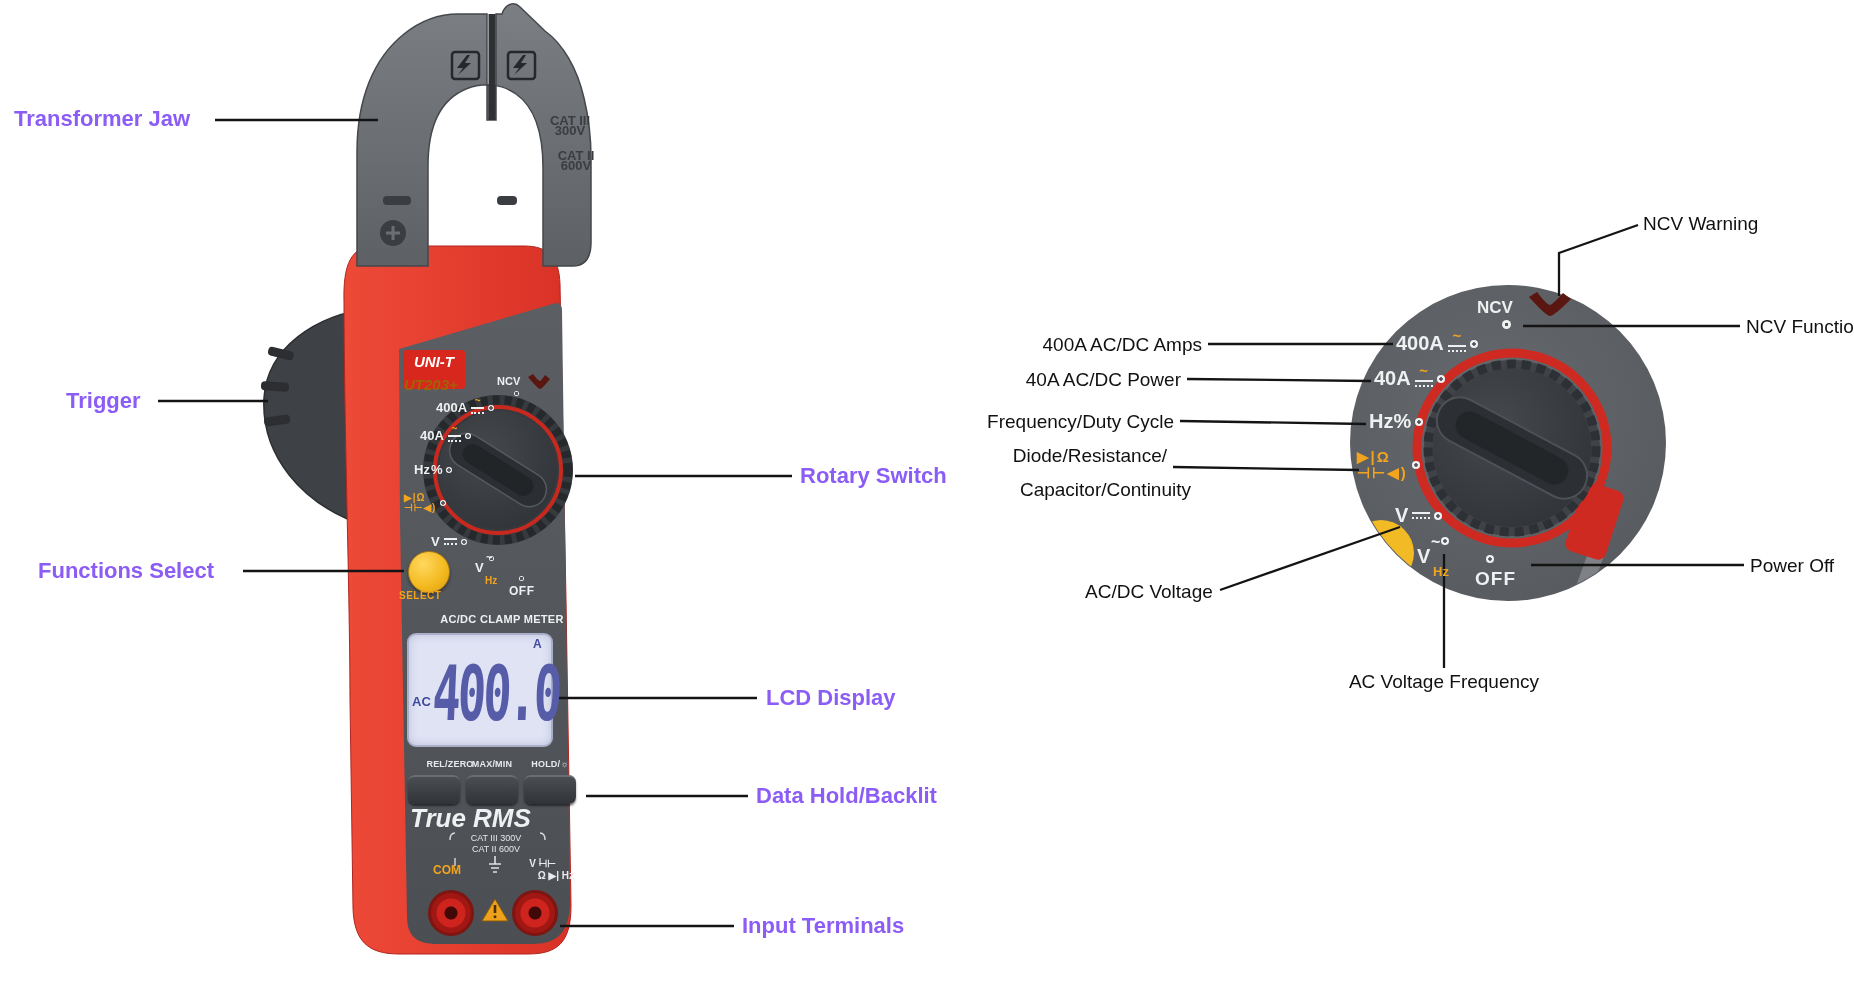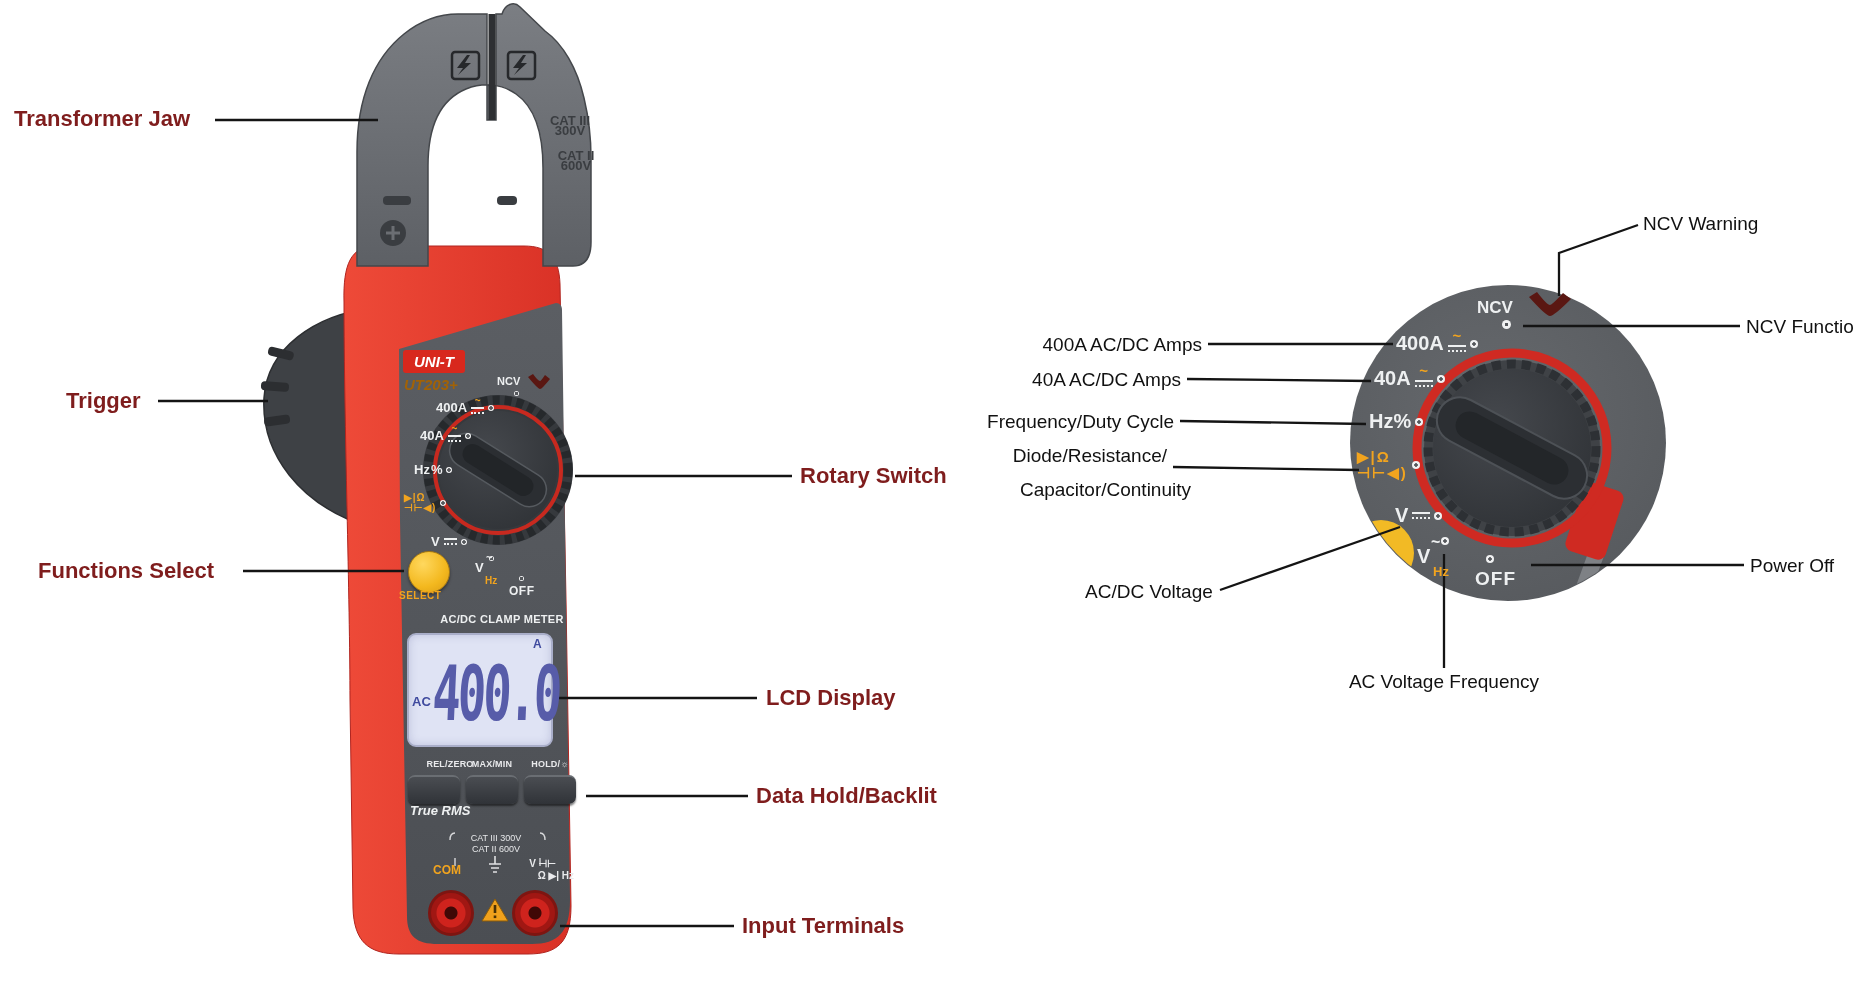--- a/index.html
+++ b/index.html
@@ -1,20 +1,20 @@
 <!DOCTYPE html>
 <html><head>
 <meta charset="utf-8">
 <style>
   html,body{margin:0;padding:0;background:#ffffff;}
   #canvas{position:relative;width:1854px;height:996px;background:#ffffff;overflow:hidden;
           font-family:"Liberation Sans",sans-serif;}
   #scene{position:absolute;left:0;top:0;z-index:1;}
   .txt{position:absolute;z-index:3;white-space:nowrap;}
-  .callout-l{font-weight:bold;font-size:22px;color:#7f1d1d;}
+  .callout-l{font-weight:bold;font-size:22px;color:#8b5cf6;}
   .callout-r{font-size:19px;color:#111;}
   .ra{text-align:right;}
   .ctr{text-align:center;}
   
   .w{color:#eef0f1;} .org{color:#f2a41e;}
   .logo{position:absolute;z-index:3;background:#d8281d;border-radius:3px;color:#fff;
         font-weight:bold;font-style:italic;font-size:15px;text-align:center;line-height:23px;}
   .model{font-weight:bold;font-style:italic;font-size:15px;color:#a16207;}
   .row{position:absolute;z-index:3;display:flex;align-items:center;gap:4px;white-space:nowrap;}
   .dial-s{font-size:13px;font-weight:bold;color:#eef0f1;}
@@ -193,31 +193,31 @@
 
 <div class="txt callout-l" style="left:14px;top:106px">Transformer Jaw</div>
 <div class="txt callout-l" style="left:66px;top:388px">Trigger</div>
 <div class="txt callout-l" style="left:38px;top:558px">Functions Select</div>
 <div class="txt callout-l" style="left:800px;top:463px">Rotary Switch</div>
 <div class="txt callout-l" style="left:766px;top:685px">LCD Display</div>
 <div class="txt callout-l" style="left:756px;top:783px">Data Hold/Backlit</div>
 <div class="txt callout-l" style="left:742px;top:913px">Input Terminals</div>
 
 <div class="txt callout-r ra" style="left:1020px;top:334px;width:182px">400A AC/DC Amps</div>
-<div class="txt callout-r ra" style="left:1010px;top:369px;width:171px">40A AC/DC Amps</div>
+<div class="txt callout-r ra" style="left:1010px;top:369px;width:171px">40A AC/DC Power</div>
 <div class="txt callout-r ra" style="left:980px;top:411px;width:194px">Frequency/Duty Cycle</div>
 <div class="txt callout-r ra" style="left:984px;top:445px;width:183px">Diode/Resistance/</div>
 <div class="txt callout-r ra" style="left:1008px;top:479px;width:183px">Capacitor/Continuity</div>
 <div class="txt callout-r" style="left:1085px;top:581px">AC/DC Voltage</div>
 <div class="txt callout-r ctr" style="left:1344px;top:671px;width:200px">AC Voltage Frequency</div>
 <div class="txt callout-r" style="left:1643px;top:213px">NCV Warning</div>
 <div class="txt callout-r" style="left:1746px;top:316px">NCV Function</div>
 <div class="txt callout-r" style="left:1750px;top:555px">Power Off</div>
 
-<div class="logo" style="left:403px;top:350px;width:62px;height:23px">UNI-T</div>
+<div class="logo" style="left:403px;top:350px;width:62px;height:39px">UNI-T</div>
 <div class="txt model" style="left:404px;top:376px">UT203+</div>
 
 <div class="txt w" style="left:497px;top:375px;font-size:11px;font-weight:bold">NCV</div>
 <span class="dot d5 adot" style="left:514px;top:391px"></span>
 
 <div class="row" style="left:436px;top:400px">
   <span class="dial-s">400A</span>
   <span class="acdc acdc-s">
         <span class="tl">~</span>
         <span class="bars"></span>
@@ -268,21 +268,21 @@
 <div class="txt lcd-small" style="left:412px;top:694px;font-size:13px">AC</div>
 <div class="txt lcd-digits" style="left:405px;top:649px;width:146px">400.0</div>
 
 <div class="txt btn-lab" style="left:422px;top:759px;width:56px">REL/ZERO</div>
 <div class="txt btn-lab" style="left:464px;top:759px;width:56px">MAX/MIN</div>
 <div class="txt btn-lab" style="left:522px;top:759px;width:56px"><span>HOLD/</span><span>☼</span></div>
 <div class="pbtn" style="left:408px;top:775px"></div>
 <div class="pbtn" style="left:466px;top:775px"></div>
 <div class="pbtn" style="left:524px;top:775px"></div>
 
-<div class="txt w" style="left:410px;top:803px;font-size:13px;font-weight:bold;font-style:italic">True RMS</div>
+<div class="txt w" style="left:410px;top:803px;font-size:26px;font-weight:bold;font-style:italic">True RMS</div>
 
 <div class="txt ctr" style="left:446px;top:833px;width:100px;font-size:9px;color:#e6e7e9">CAT III 300V</div>
 <div class="txt ctr" style="left:446px;top:844px;width:100px;font-size:9px;color:#e6e7e9">CAT II 600V</div>
 
 <div class="txt org" style="left:433px;top:863px;font-size:12px;font-weight:bold">COM</div>
 <div class="txt smallw ra" style="left:514px;top:858px;width:42px">V ⊣⊢</div>
 <div class="txt smallw ra" style="left:528px;top:870px;width:46px">Ω ▶| Hz</div>
 
 <div class="term" style="left:428px;top:890px"></div>
 <div class="term" style="left:512px;top:890px"></div>

